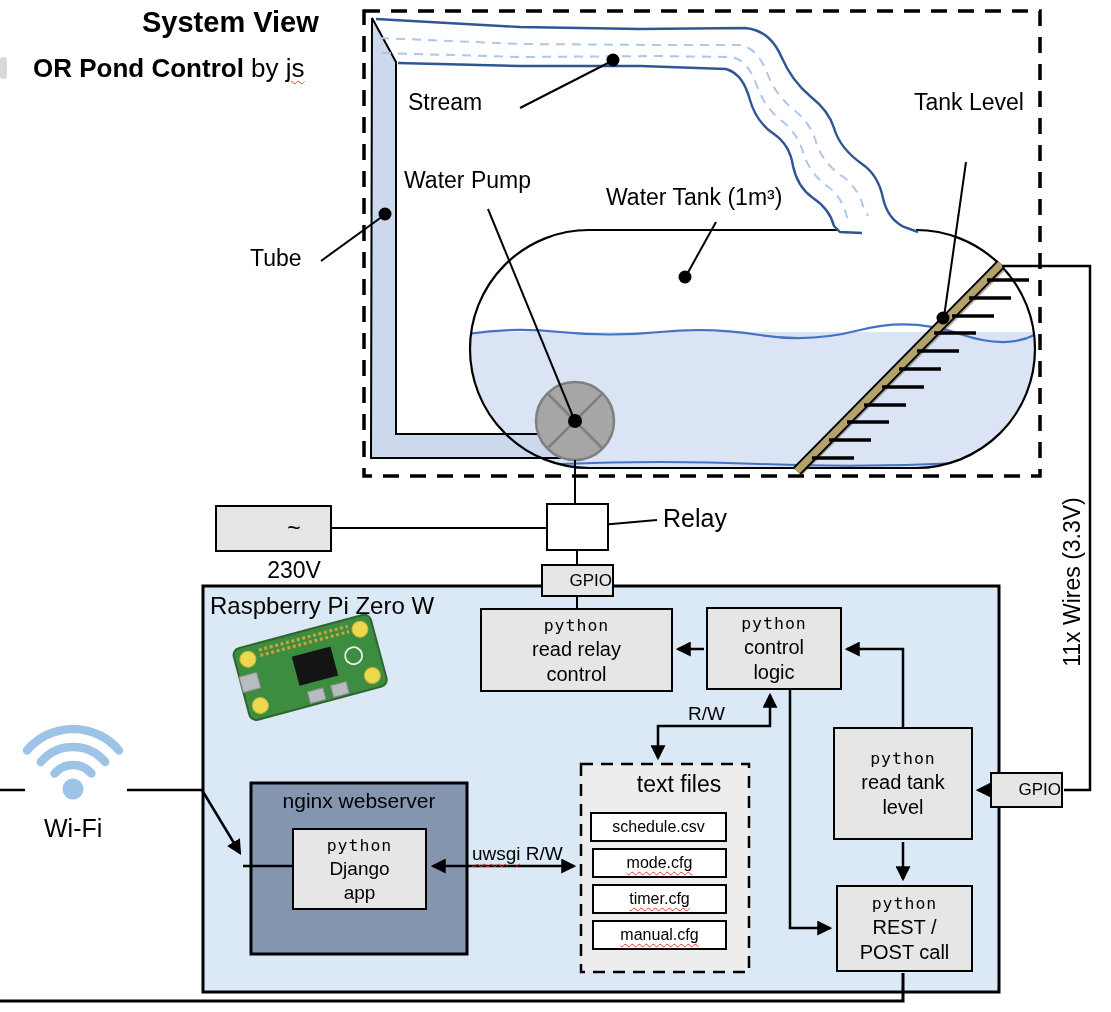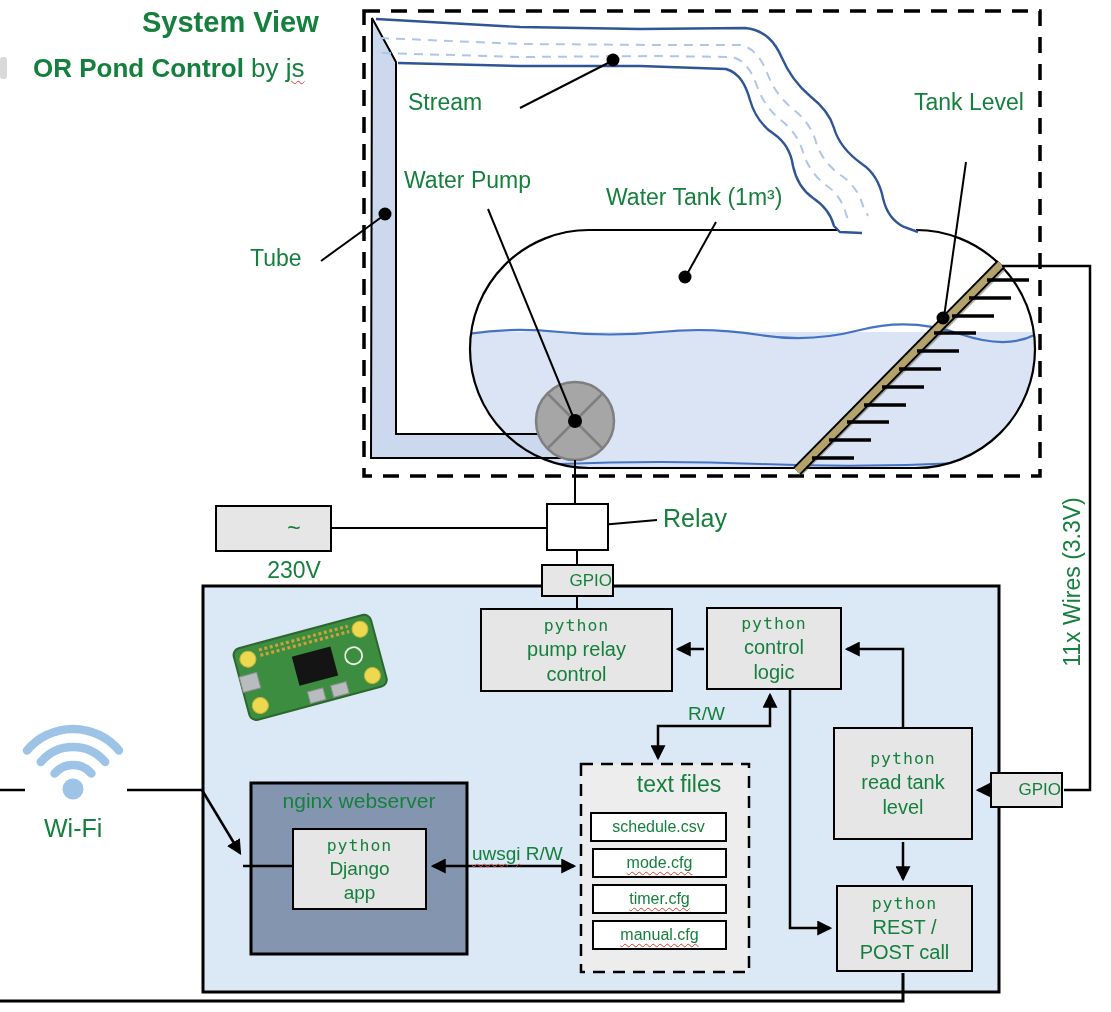--- a/index.html
+++ b/index.html
@@ -1,17 +1,17 @@
 <!DOCTYPE html>
 <html><head>
 <meta charset="utf-8">
 <style>
   html,body{margin:0;padding:0;background:#fff;}
   #stage{position:relative;width:1111px;height:1012px;background:#fff;overflow:hidden;
-         font-family:"Liberation Sans",sans-serif;color:#15803d;}
+         font-family:"Liberation Sans",sans-serif;color:#000000;}
   #scene{position:absolute;left:0;top:0;}
   .abs{position:absolute;}
   .lbl{position:absolute;font-size:23px;white-space:nowrap;}
   .pybox{position:absolute;background:#e7e6e6;border:2.5px solid #000;box-sizing:border-box;
          display:flex;flex-direction:column;justify-content:center;align-items:center;
          text-align:center;font-size:20px;line-height:25px;}
   .mono{font-family:"DejaVu Sans Mono",monospace;font-size:16.5px;line-height:23px;letter-spacing:1px;}
   .gpio{position:absolute;background:#e7e6e6;border:2px solid #000;box-sizing:border-box;
         text-align:right;font-size:17px;}
   .filebox{position:absolute;background:#fff;border:2px solid #000;box-sizing:border-box;
@@ -161,36 +161,37 @@
 <div class="lbl" style="left:408px;top:89px;">Stream</div>
 <div class="lbl" style="left:404px;top:167px;">Water Pump</div>
 <div class="lbl" style="left:606px;top:184px;">Water Tank (1m³)</div>
 <div class="lbl" style="left:250px;top:245px;">Tube</div>
 <div class="lbl" style="left:898px;top:85px;width:142px;text-align:center;line-height:34px;">
   <div>Tank Level</div>
 </div>
 <div class="lbl" style="left:663px;top:504px;font-size:25px;">Relay</div>
 <div class="lbl" style="left:44px;top:814px;font-size:25px;">Wi-Fi</div>
 <div class="rot">11x Wires (3.3V)</div>
+<div class="lbl" style="left:210px;top:592px;font-size:24px;">Raspberry Pi Zero W</div>
 <div class="lbl" style="left:688px;top:703px;font-size:19px;">R/W</div>
 <div class="lbl" style="left:472px;top:843px;font-size:19px;">
   <span class="sq">uwsgi</span>
   <span>R/W</span>
 </div>
 <div class="lbl" style="left:251px;top:789px;width:216px;text-align:center;font-size:21px;">nginx webserver</div>
 <div class="lbl" style="left:581px;top:771px;width:196px;text-align:center;font-size:23px;">text files</div>
 
 <div class="abs" style="left:215px;top:505px;width:117px;height:47px;background:#e7e6e6;border:2px solid #000;box-sizing:border-box;text-align:center;font-size:23px;line-height:42px;padding-left:41px;">~ 230V</div>
 <div class="abs" style="left:546px;top:503px;width:63px;height:48px;background:#fff;border:2px solid #000;box-sizing:border-box;"></div>
 <div class="gpio" style="left:541px;top:564px;width:73px;height:33px;line-height:29px;">GPIO</div>
 <div class="gpio" style="left:990px;top:772px;width:73px;height:36px;line-height:32px;">GPIO</div>
 
 <div class="pybox" style="left:480px;top:608px;width:193px;height:84px;">
   <div class="mono">python</div>
-  <div>pump relay</div>
+  <div>read relay</div>
   <div>control</div>
 </div>
 <div class="pybox" style="left:706px;top:607px;width:136px;height:83px;">
   <div class="mono">python</div>
   <div>control</div>
   <div>logic</div>
 </div>
 <div class="pybox" style="left:833px;top:727px;width:140px;height:113px;">
   <div class="mono">python</div>
   <div>read tank</div>

